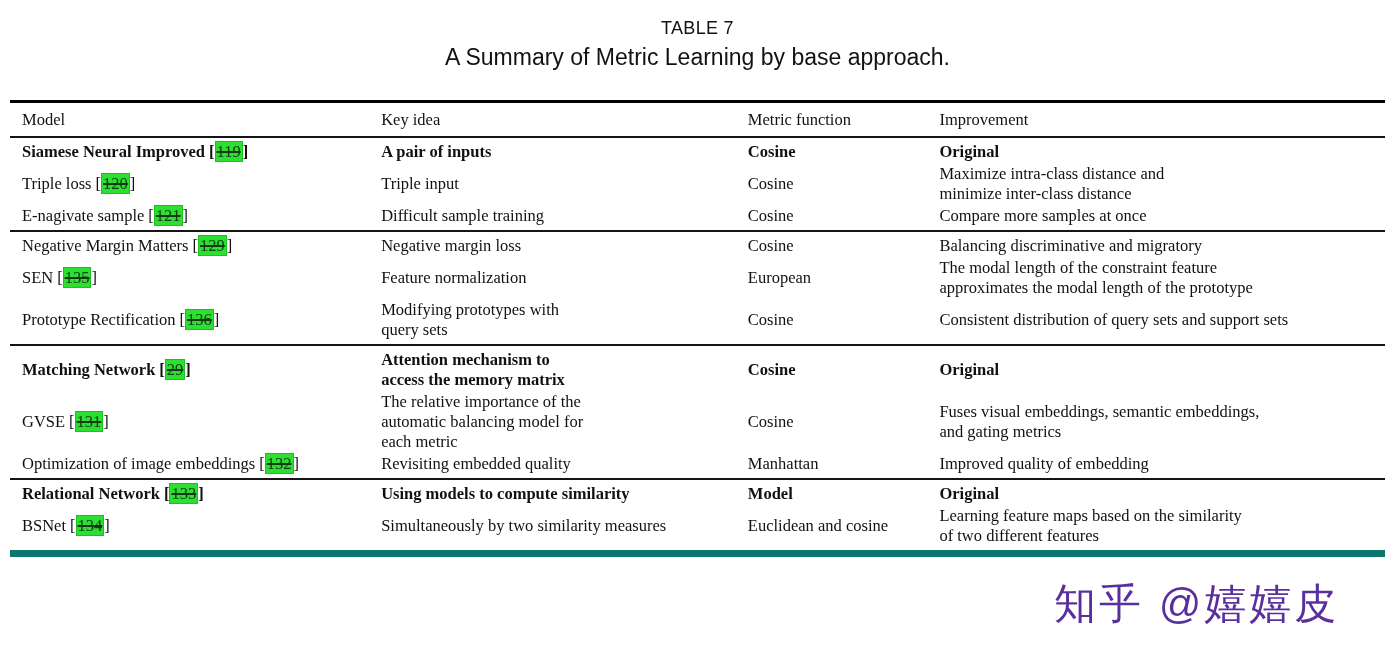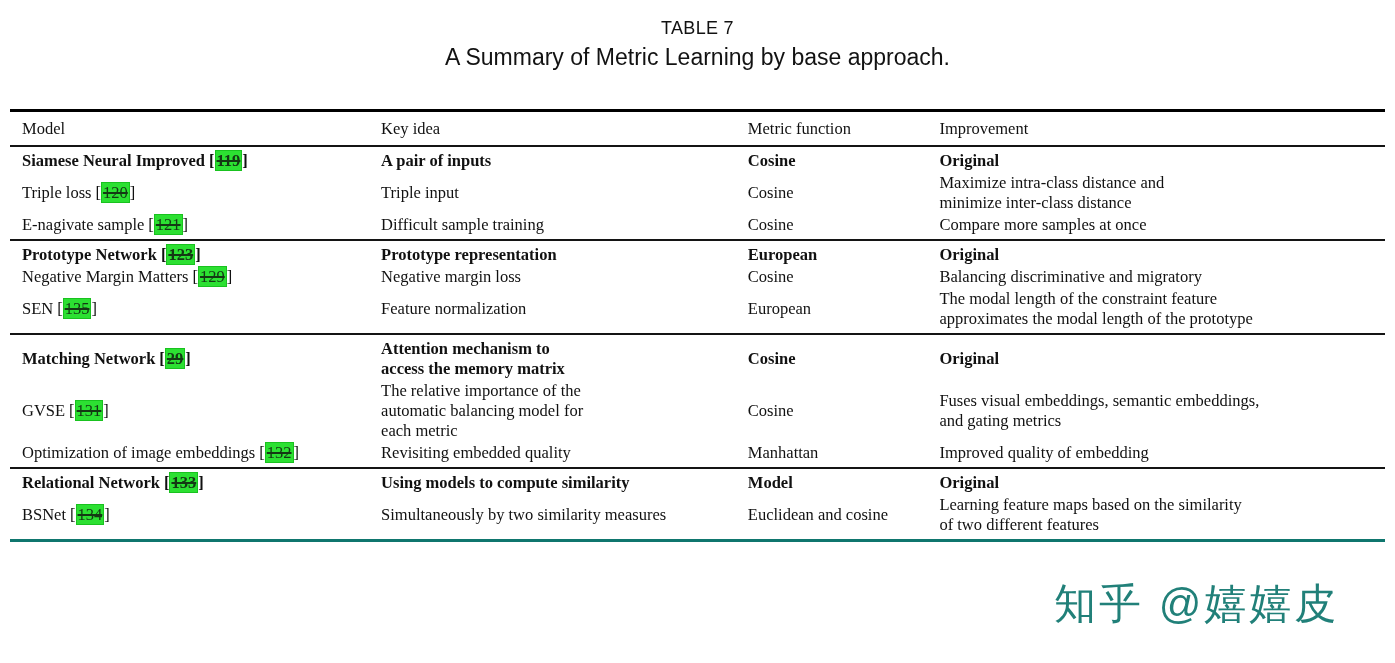--- a/index.html
+++ b/index.html
@@ -14,27 +14,27 @@
   .title-block {
     position:absolute; top:18px; left:0; width:100%;
     text-align:center;
     font-family:"Liberation Sans", sans-serif;
     color:#121212;
   }
   .title-line1 { font-size:18px; letter-spacing:0.3px; }
   .title-line2 { font-size:23px; margin-top:5px; }
 
   table.summary {
-    position:absolute; left:10px; top:109px;
+    position:absolute; left:10px; top:100px;
     width:1375px;
     border-collapse:collapse;
     font-size:16.5px;
     line-height:20px;
     border-top:3px solid #000;
-    border-bottom:3px solid #0f766e;
+    border-bottom:7px solid #0f766e;
   }
   thead tr { border-bottom:1.5px solid #141414; }
   th {
     text-align:left; font-weight:normal;
     font-size:16.5px;
     padding:7px 0 6px 0;
   }
   tbody { border-top:2px solid #141414; }
   td {
     vertical-align:middle;
@@ -54,29 +54,29 @@
 
   .cite {
     background:#2ce032;
     border:1px solid #19c21f;
     padding:0 1px;
     color:#143914;
     text-decoration:line-through;
     text-decoration-thickness:1.5px;
     font-weight:normal;
   }
-  .bold-row .cite { font-weight:bold; }
+  .bold-row .cite { font-weight:normal; }
   .br-open { margin-left:4px; }
 
   .watermark {
     position:absolute;
     top:576px; left:1054px;
     font-size:42px;
     font-family:"Liberation Sans", sans-serif;
-    color:#0f766e;
+    color:#4c1d95;
     letter-spacing:3px;
     opacity:0.92;
     z-index:5;
     pointer-events:none;
     white-space:nowrap;
   }
 </style>
 </head>
 <body>
 
@@ -109,38 +109,39 @@
 minimize inter-class distance</td>
       </tr>
       <tr>
         <td class="col-model"><span>E-nagivate sample</span><span class="br-open">[</span><span class="cite">121</span><span>]</span></td>
         <td class="col-key pre">Difficult sample training</td>
         <td class="col-metric">Cosine</td>
         <td class="col-improve pre">Compare more samples at once</td>
       </tr>
     </tbody>
     <tbody>
-      <tr class="bold-row">
-        <td class="col-model"><span>Prototype Network</span><span class="br-open">[</span><span class="cite">123</span><span>]</span></td>
-        <td class="col-key pre">Prototype representation</td>
-        <td class="col-metric">European</td>
-        <td class="col-improve pre">Original</td>
-      </tr>
       <tr>
         <td class="col-model"><span>Negative Margin Matters</span><span class="br-open">[</span><span class="cite">129</span><span>]</span></td>
         <td class="col-key pre">Negative margin loss</td>
         <td class="col-metric">Cosine</td>
         <td class="col-improve pre">Balancing discriminative and migratory</td>
       </tr>
       <tr>
         <td class="col-model"><span>SEN</span><span class="br-open">[</span><span class="cite">135</span><span>]</span></td>
         <td class="col-key pre">Feature normalization</td>
         <td class="col-metric">European</td>
         <td class="col-improve pre">The modal length of the constraint feature
 approximates the modal length of the prototype</td>
+      </tr>
+      <tr>
+        <td class="col-model"><span>Prototype Rectification</span><span class="br-open">[</span><span class="cite">136</span><span>]</span></td>
+        <td class="col-key pre">Modifying prototypes with
+query sets</td>
+        <td class="col-metric">Cosine</td>
+        <td class="col-improve pre">Consistent distribution of query sets and support sets</td>
       </tr>
     </tbody>
     <tbody>
       <tr class="bold-row">
         <td class="col-model"><span>Matching Network</span><span class="br-open">[</span><span class="cite">29</span><span>]</span></td>
         <td class="col-key pre">Attention mechanism to
 access the memory matrix</td>
         <td class="col-metric">Cosine</td>
         <td class="col-improve pre">Original</td>
       </tr>

